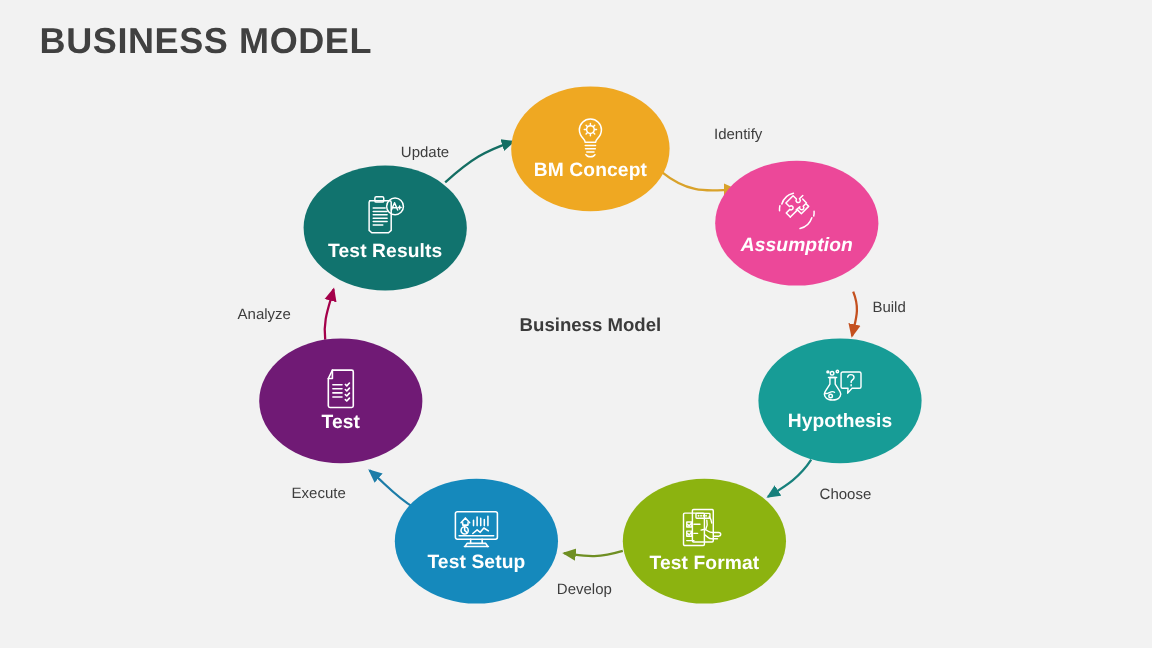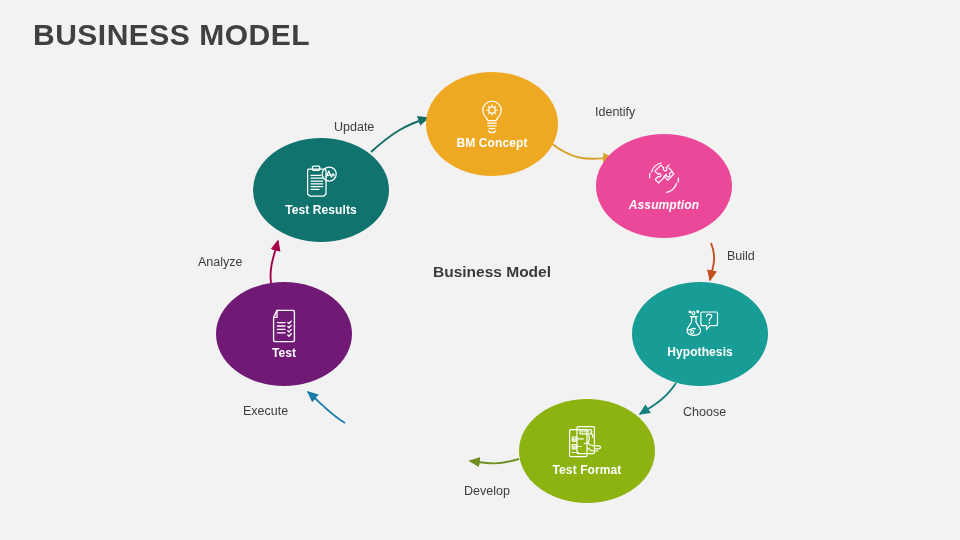--- a/index.html
+++ b/index.html
@@ -52,21 +52,21 @@
     box-sizing: border-box;
   }
   .node-icon {
     display: block;
     line-height: 0;
     margin-bottom: 2px;
   }
   .node-label {
     color: #ffffff;
     font-weight: bold;
-    font-size: 12px;
+    font-size: 16px;
     text-align: right;
     white-space: nowrap;
     letter-spacing: 0.1px;
   }
   .edge-label {
     position: absolute;
     font-size: 12.5px;
     color: #3d3d3d;
     white-space: nowrap;
   }
@@ -195,20 +195,40 @@
           <path d="M22.0 10.5c0.6 2.4 0.4 5.0-0.8 7.4"></path>
           <path d="M17.2 18.7c2.4-1.0 4.0-0.6 5.7 0.8 1.4 1.1 2.6 1.3 4.0 1.3h5.0c1.0 0 1.7 0.7 1.7 1.5s-0.7 1.5-1.7 1.5h-4.2"></path>
           <path d="M20.6 22.8l2.4 2.0c0.9 0.8 1.9 1.2 3.1 1.2h4.8"></path>
           <path d="M24.0 7.6c1.3 1.5 2.0 3.3 2.1 5.2"></path>
         </g>
       </svg>
     </span>
     <span class="node-label">Test Format</span>
   </div>
 
+  <div class="node" style="left:329px; top:399px; width:136px; height:104px; background:#1589bc;">
+    <span class="node-icon">
+      <svg width="40" height="34" viewBox="0 0 40 34" xmlns="http://www.w3.org/2000/svg">
+        <g fill="none" stroke="#ffffff" stroke-width="1.3" stroke-linecap="round" stroke-linejoin="round">
+          <rect x="2.5" y="2.4" width="35.0" height="23.0" rx="1.6"></rect>
+          <path d="M5.6 22.4h28.8"></path>
+          <path d="M15.2 25.4v3.4M24.8 25.4v3.4"></path>
+          <path d="M10.0 31.4h20.0"></path>
+          <path d="M10.6 31.4l1.6-2.6h15.6l1.6 2.6"></path>
+          <path d="M7.2 11.6l3.6-4.0 3.6 4.0"></path>
+          <path d="M8.6 11.6v2.0h4.4v-2.0"></path>
+          <circle cx="10.2" cy="18.0" r="3.0"></circle>
+          <path d="M10.2 18.0V15.0M10.2 18.0l2.2 2.0"></path>
+          <path d="M17.6 14.0v-4.4M20.6 14.0V6.8M23.6 14.0v-6.0M26.6 14.0V9.0M29.6 14.0V6.2"></path>
+          <path d="M17.0 20.6l3.6-3.0 2.6 2.0 3.0-3.6 3.8 2.4"></path>
+        </g>
+      </svg>
+    </span>
+    <span class="node-label">Test Setup</span>
+  </div>
 
   <div class="node" style="left:216px; top:282px; width:136px; height:104px; background:#701a75;">
     <span class="node-icon">
       <svg width="30" height="36" viewBox="0 0 30 36" xmlns="http://www.w3.org/2000/svg">
         <g fill="none" stroke="#ffffff" stroke-width="1.35" stroke-linecap="round" stroke-linejoin="round">
           <path d="M8.0 2.4h16.0c0.8 0 1.4 0.6 1.4 1.4v28.4c0 0.8-0.6 1.4-1.4 1.4H6.0c-0.8 0-1.4-0.6-1.4-1.4V9.4z"></path>
           <path d="M8.0 2.4v7.0H4.6"></path>
           <path d="M8.4 14.6h7.6M8.4 18.0h7.6M8.4 21.4h7.6M8.4 24.8h7.6"></path>
           <path d="M18.8 14.4l1.2 1.2 2.2-2.4"></path>
           <path d="M18.8 18.6l1.2 1.2 2.2-2.4"></path>

